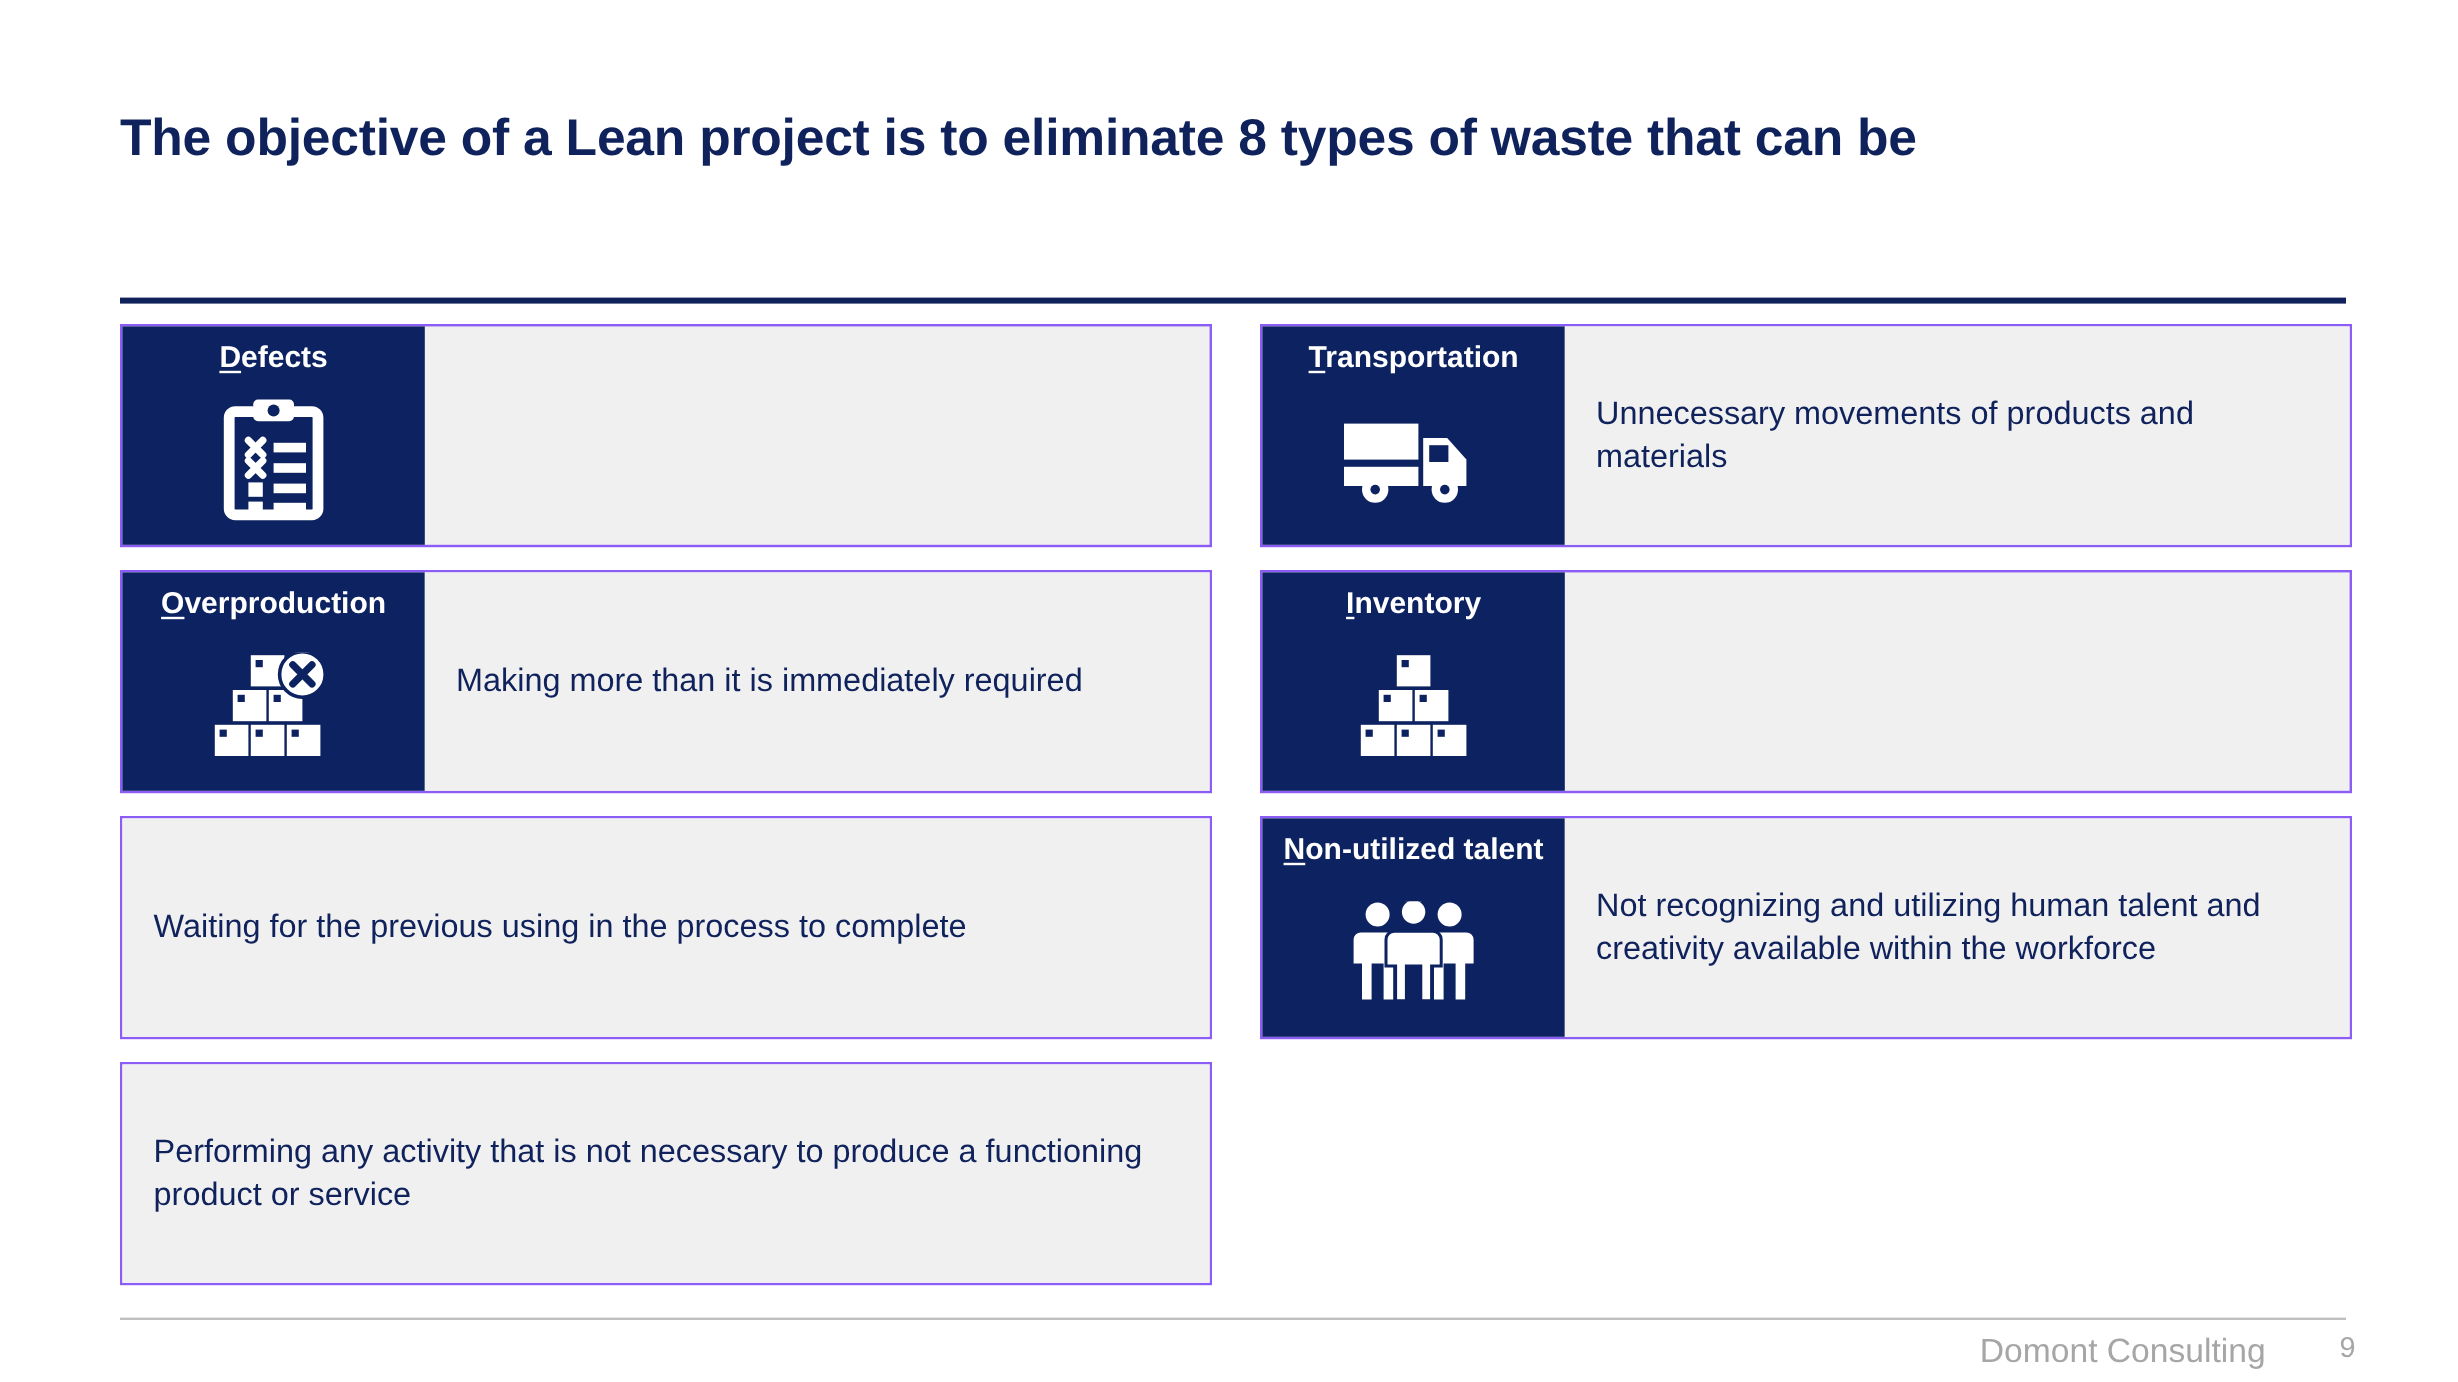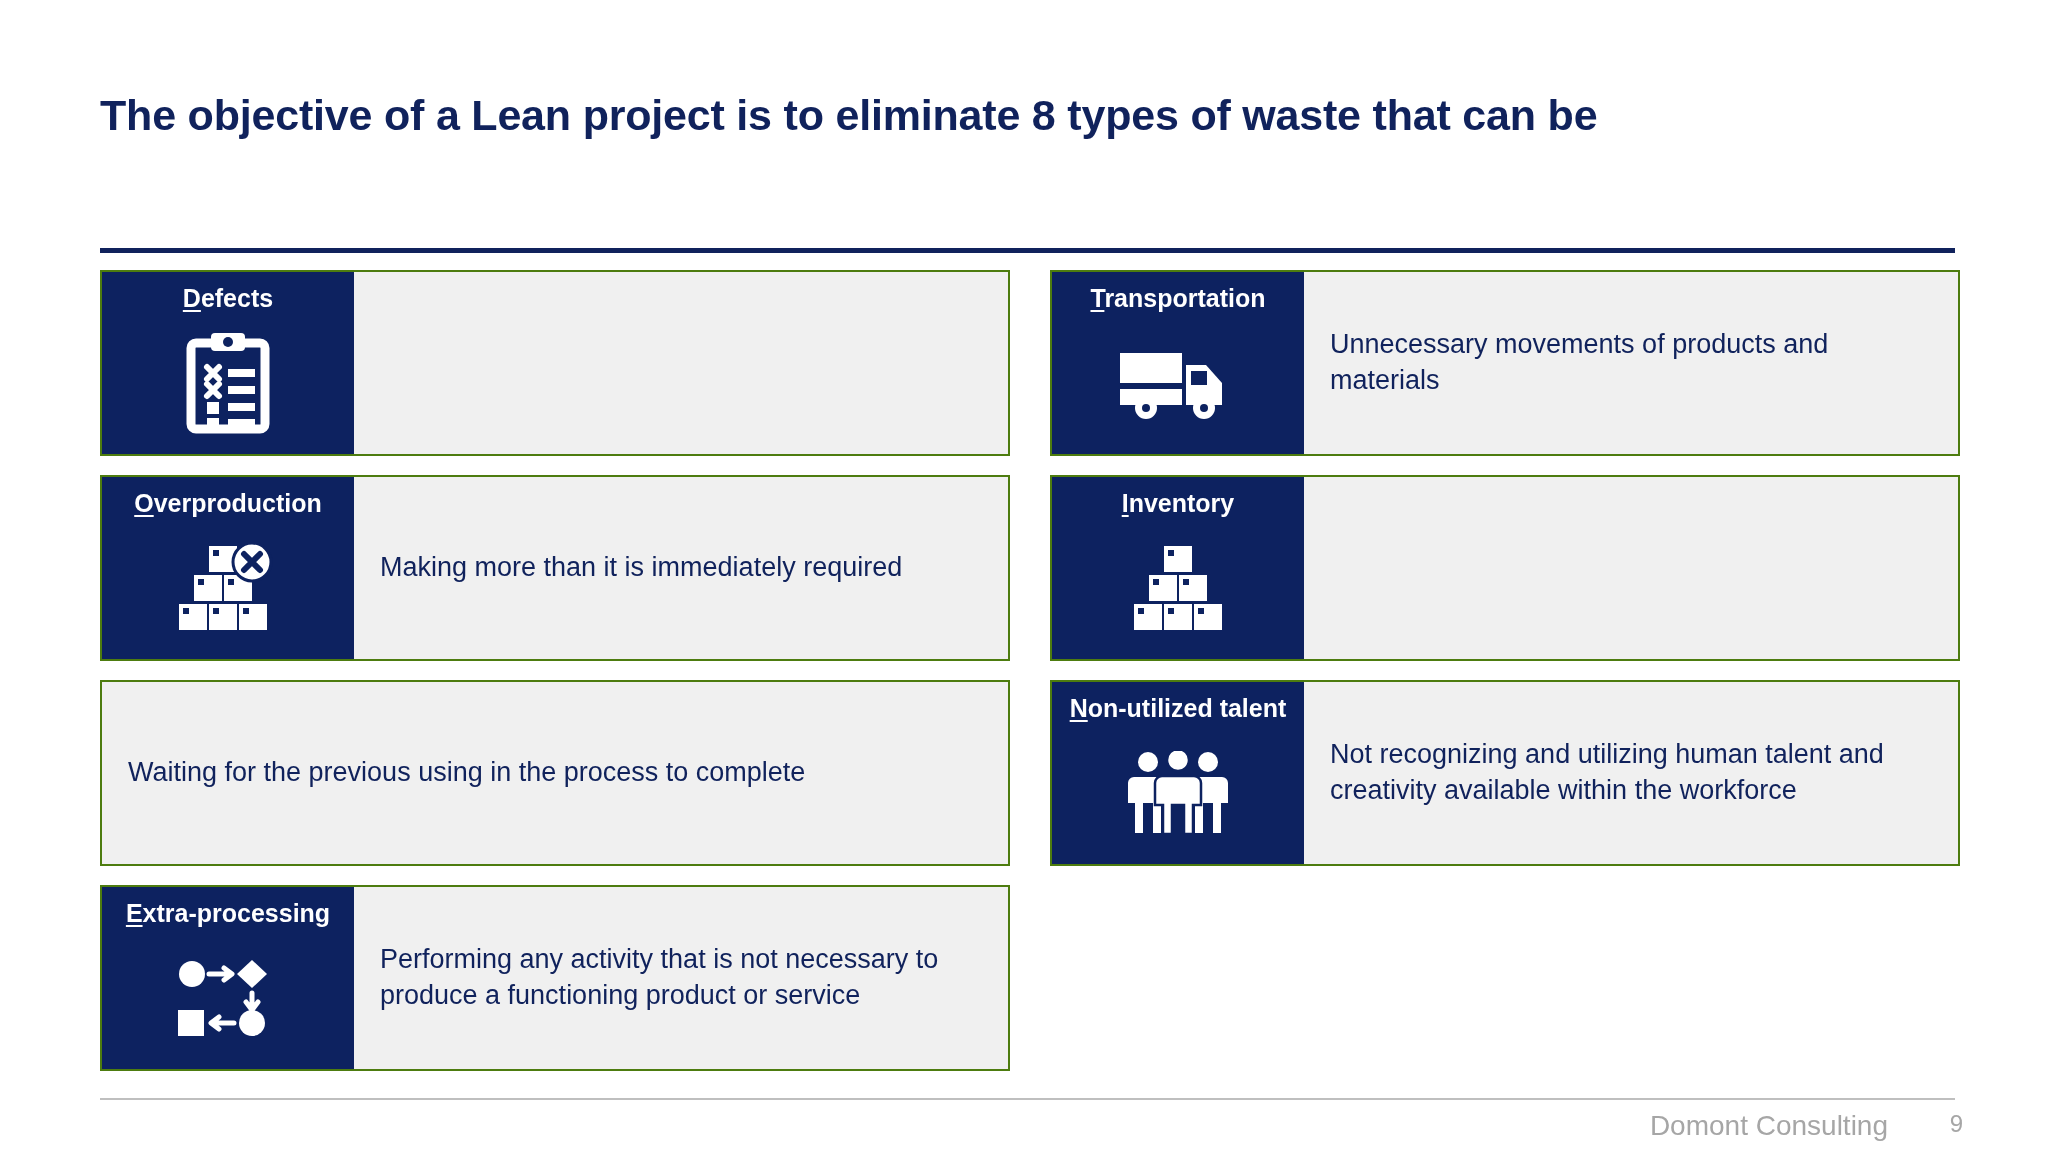--- a/index.html
+++ b/index.html
@@ -49,21 +49,21 @@
     display: grid;
     grid-template-columns: 910px 910px;
     grid-template-rows: repeat(4, 186px);
     column-gap: 40px;
     row-gap: 19px;
   }
 
   .card {
     display: flex;
     align-items: stretch;
-    border: 2px solid #4d7c0f;
+    border: 2px solid #8b5cf6;
     background: #f0f0f0;
   }
 
   .card-left {
     flex: 0 0 252px;
     background: #0d2260;
     display: flex;
     flex-direction: column;
     align-items: center;
     padding-top: 12px;
@@ -248,34 +248,20 @@
               <circle cx="52" cy="9" r="11"></circle>
               <path d="M36 25 h32 a7 7 0 0 1 7 7 v22 h-8 v29 h-9 v-29 h-12 v29 h-9 v-29 h-8 v-22 a7 7 0 0 1 7 -7 z"></path>
             </g>
           </svg>
         </div>
       </div>
       <div class="card-desc">Not recognizing and utilizing human talent and creativity available within the workforce</div>
     </div>
 
     <div class="card right">
-      <div class="card-left">
-        <div class="card-title"><span class="u">E</span><span>xtra-processing</span></div>
-        <div class="card-icon">
-          <svg width="104" height="76" viewBox="0 0 104 76" fill="none">
-            <circle cx="16" cy="14" r="13" fill="#ffffff"></circle>
-            <path d="M33 14 h20 M48 8 l8 6 -8 6" stroke="#ffffff" stroke-width="5" fill="none" stroke-linecap="round" stroke-linejoin="round"></path>
-            <path d="M76 0 L91 14 L76 28 L61 14 Z" fill="#ffffff"></path>
-            <path d="M76 33 v14 M70 42 l6 8 6 -8" stroke="#ffffff" stroke-width="5" fill="none" stroke-linecap="round" stroke-linejoin="round"></path>
-            <circle cx="76" cy="63" r="13" fill="#ffffff"></circle>
-            <path d="M58 63 h-20 M43 57 l-8 6 8 6" stroke="#ffffff" stroke-width="5" fill="none" stroke-linecap="round" stroke-linejoin="round"></path>
-            <rect x="2" y="50" width="26" height="26" fill="#ffffff"></rect>
-          </svg>
-        </div>
-      </div>
       <div class="card-desc">Performing any activity that is not necessary to produce a functioning product or service</div>
     </div>
 
   </div>
 
   <div class="footer-rule"></div>
   <div class="footer-brand">Domont Consulting</div>
   <div class="footer-page">9</div>
 
 </div>

